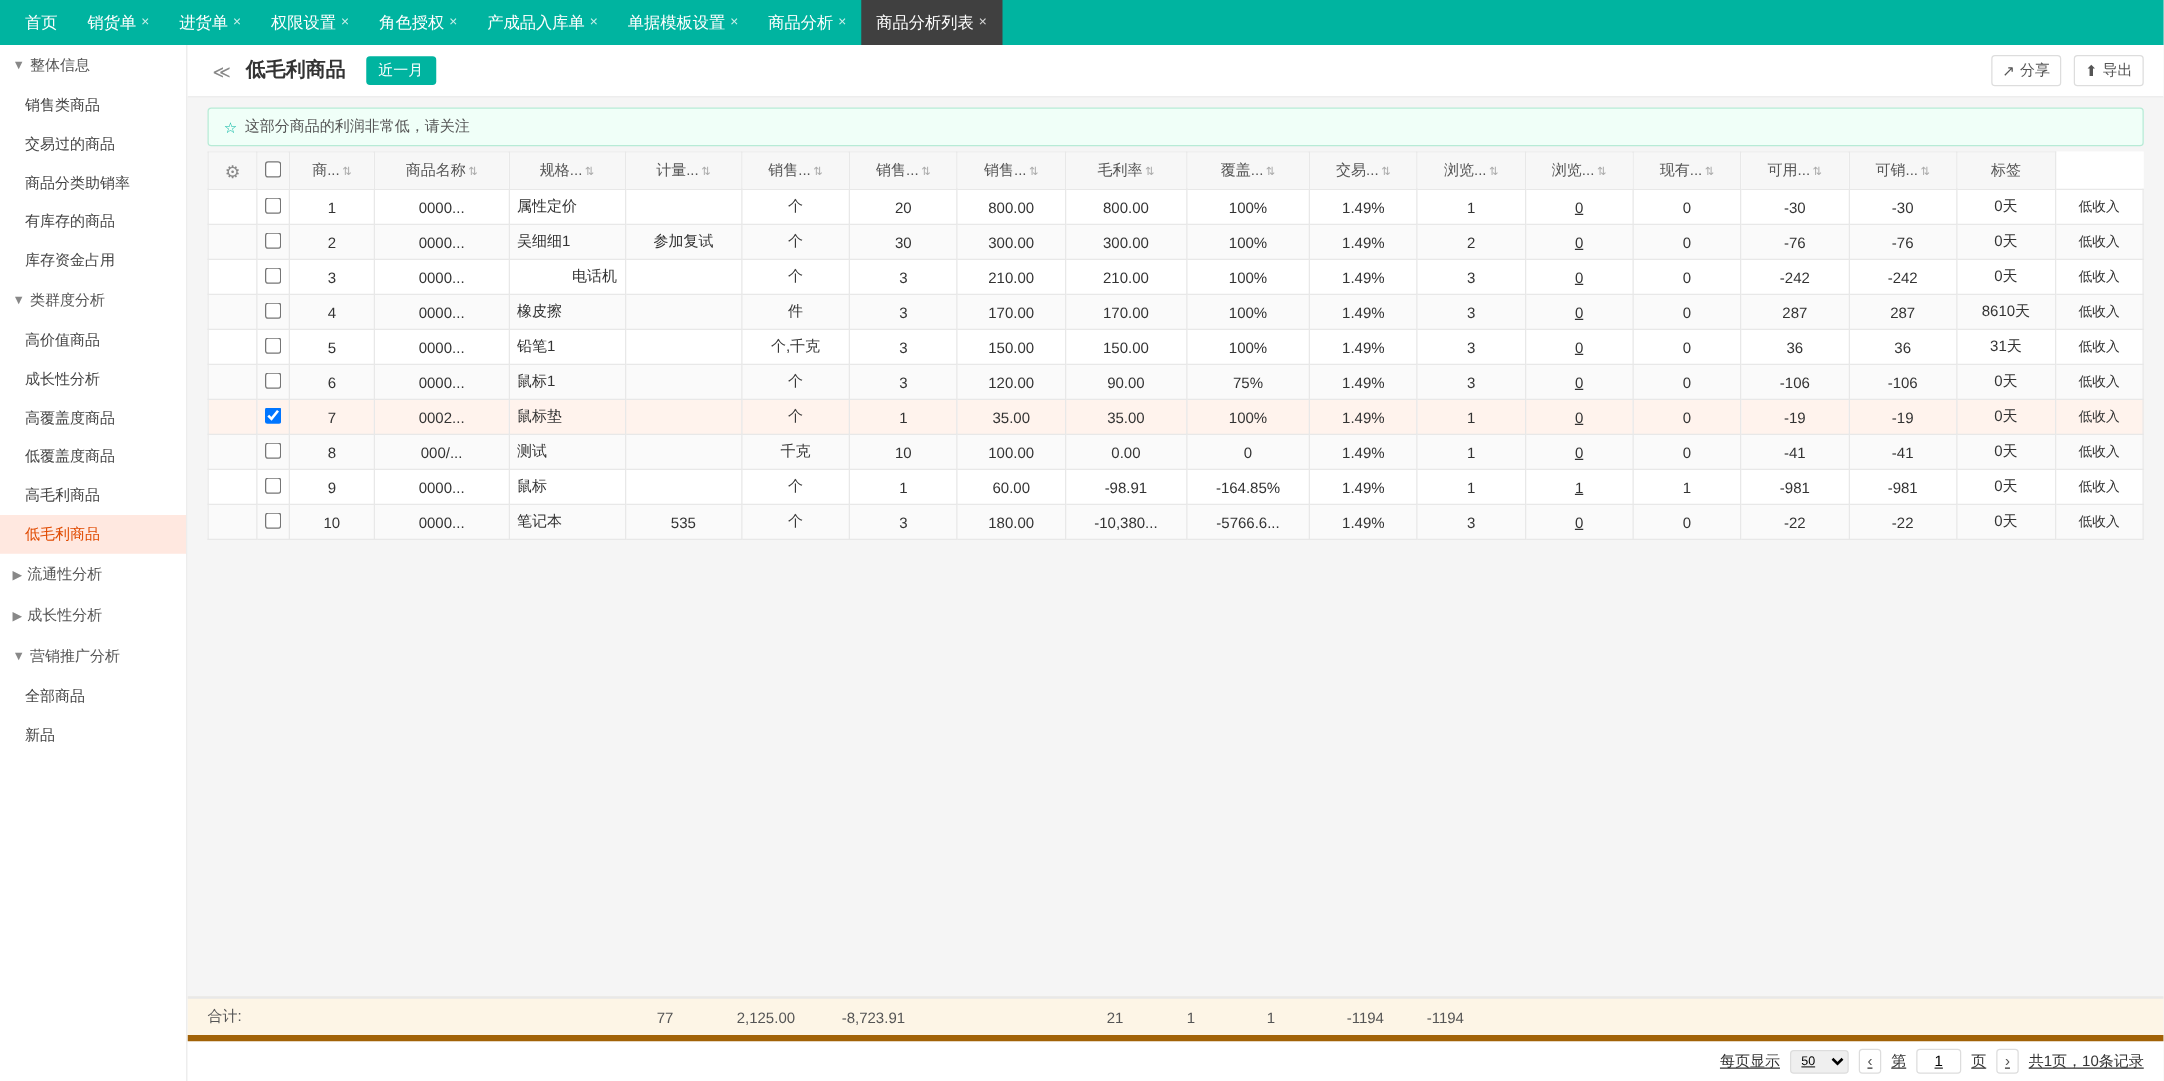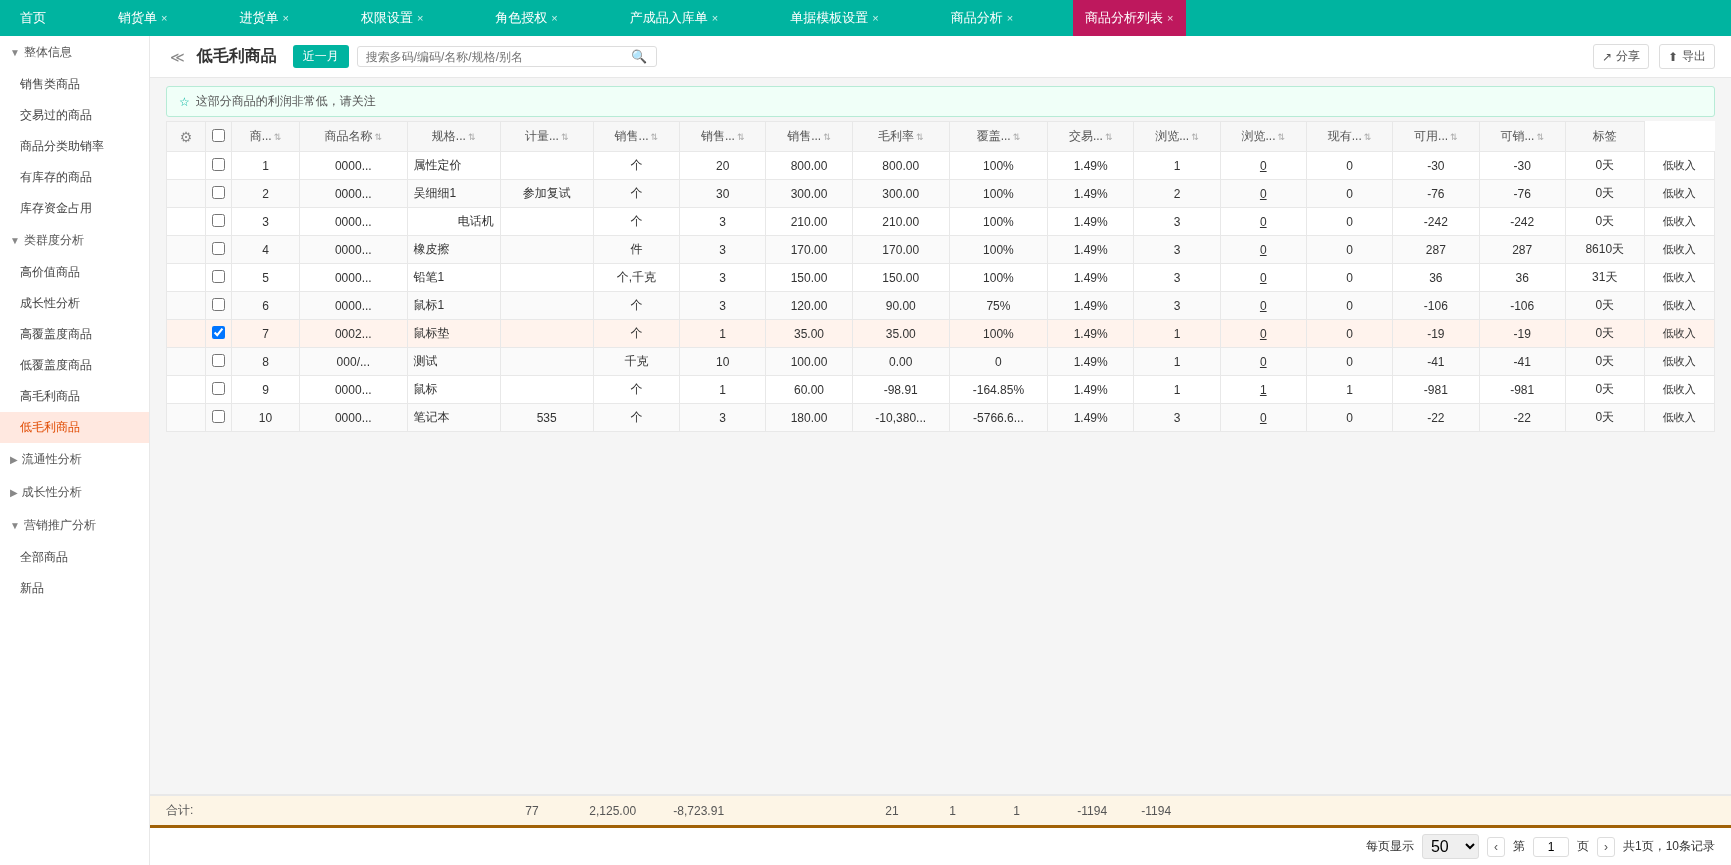--- a/index.html
+++ b/index.html
@@ -5,33 +5,32 @@
     * { box-sizing: border-box; margin: 0; padding: 0; }
     body { font-family: "Microsoft YaHei", "PingFang SC", sans-serif; font-size: 12px; background: #f5f5f5; color: #333; }
 
     
     .top-nav {
       background: #00b4a0;
       display: flex;
       align-items: center;
       height: 36px;
       padding: 0 8px;
-      gap: 48px;
     }
     .top-nav .nav-item {
       color: #fff;
       padding: 0 12px;
       height: 36px;
       display: flex;
       align-items: center;
       cursor: pointer;
       font-size: 13px;
       white-space: nowrap;
     }
-    .top-nav .nav-item.active { background: #be185d; }
+    .top-nav .nav-item.active { background: #404040; }
     .top-nav .nav-item .close-x { margin-left: 4px; font-size: 11px; opacity: 0.8; }
 
     
     .layout { display: flex; height: calc(100vh - 36px); }
 
     
     .sidebar {
       width: 150px;
       background: #fff;
       border-right: 1px solid #e8e8e8;
@@ -193,29 +192,30 @@
     }
     .footer-label { font-weight: normal; margin-right: 8px; }
 
     
     .pagination-bar {
       display: flex;
       align-items: center;
       justify-content: flex-end;
       padding: 6px 16px;
       background: #fff;
-      border-top: 3px solid #a16207;
+      border-top: 5px solid #a16207;
       font-size: 12px;
       gap: 8px;
+      text-decoration: underline;
     }
     .pagination-bar select {
       border: 1px solid #ddd;
       padding: 2px 4px;
       border-radius: 3px;
-      font-size: 16px;
+      font-size: 10px;
     }
     .pagination-btn {
       border: 1px solid #ddd;
       background: #fff;
       padding: 2px 6px;
       cursor: pointer;
       border-radius: 3px;
       font-size: 12px;
       color: #555;
     }
@@ -320,24 +320,20 @@
     <div class="sidebar-item">全部商品</div>
     <div class="sidebar-item">新品</div>
   </div>
 
   <div class="main-content">
 
     <div class="content-header">
       <span class="collapse-btn">≪</span>
       <span class="page-title">低毛利商品</span>
       <button class="filter-btn">近一月</button>
-      <div class="search-box">
-        <input type="text" placeholder="搜索多码/编码/名称/规格/别名" style="">
-        <span class="search-icon">🔍</span>
-      </div>
       <div class="header-actions">
         <button class="action-btn">
           <span>↗</span>
           <span>分享</span>
         </button>
         <button class="action-btn">
           <span>⬆</span>
           <span>导出</span>
         </button>
       </div>

